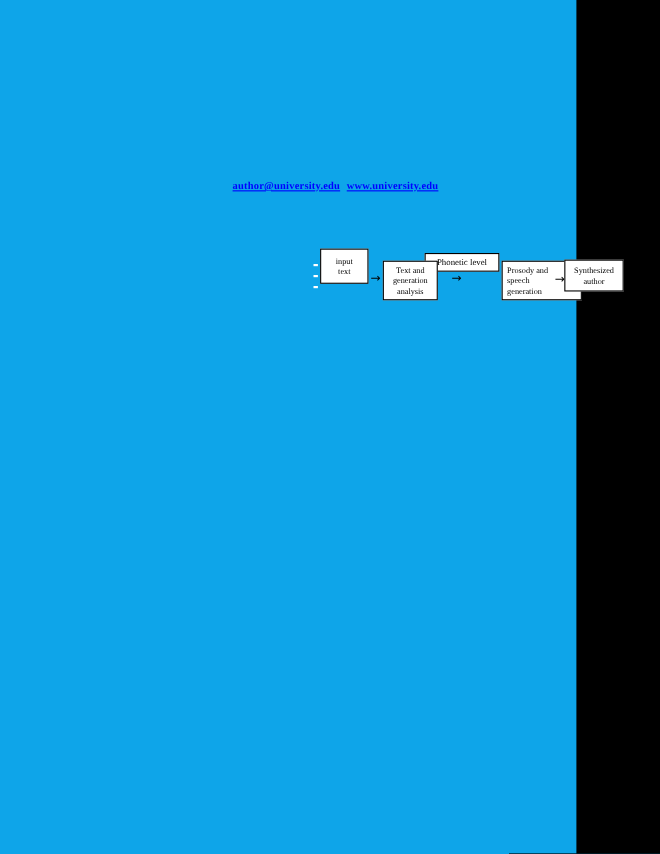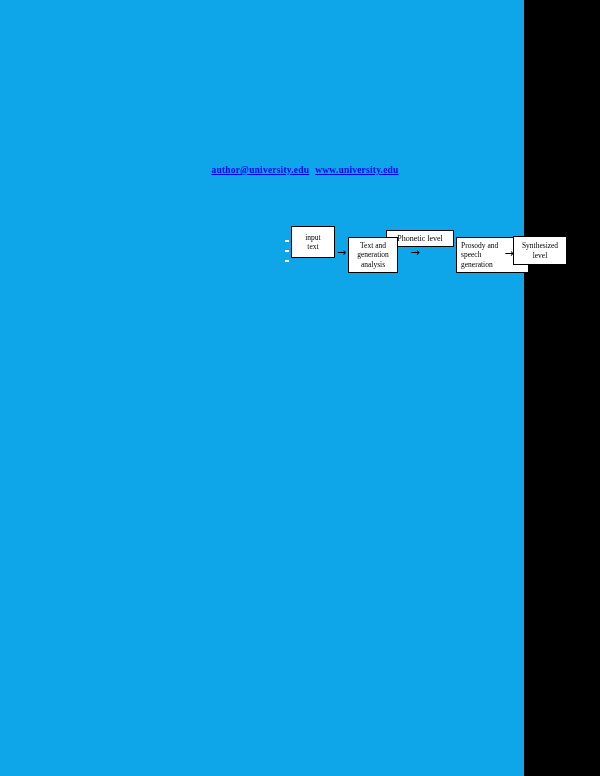--- a/index.html
+++ b/index.html
@@ -121,17 +121,17 @@
 
     <span class="arrow a2">→</span>
 
     <div class="box prosody">Prosody and
 speech
 generation</div>
 
     <span class="arrow a3">→</span>
 
     <div class="box output">Synthesized
-level</div>
+author</div>
 
   </div>
 
 </div>
 
 </body></html>

